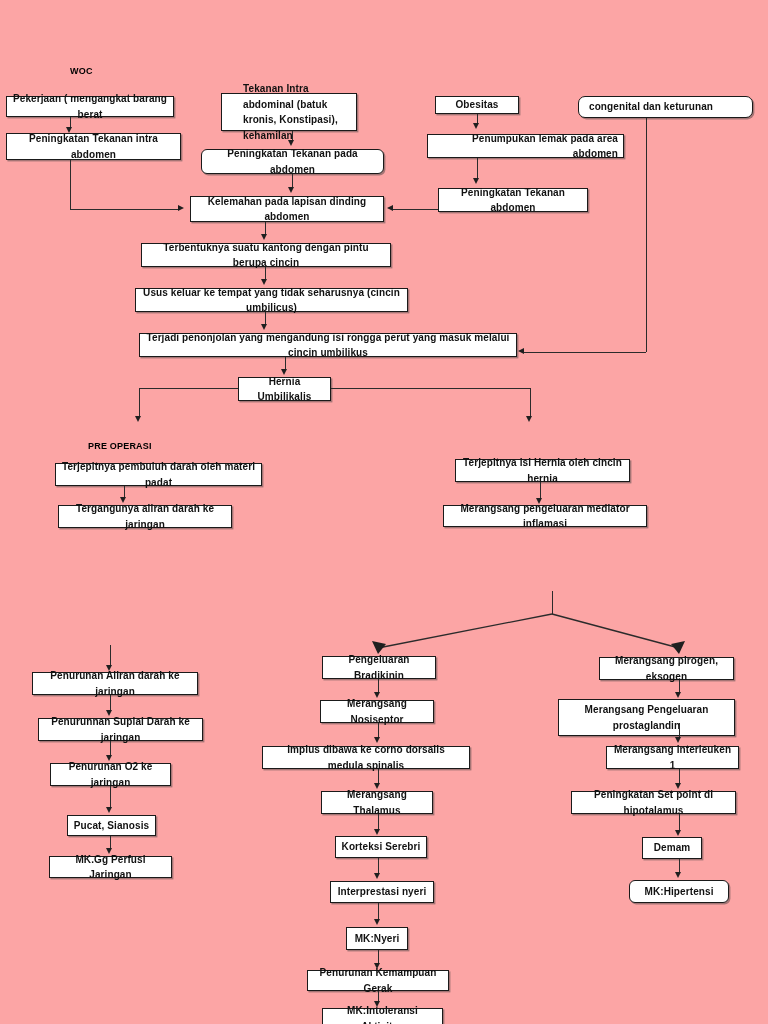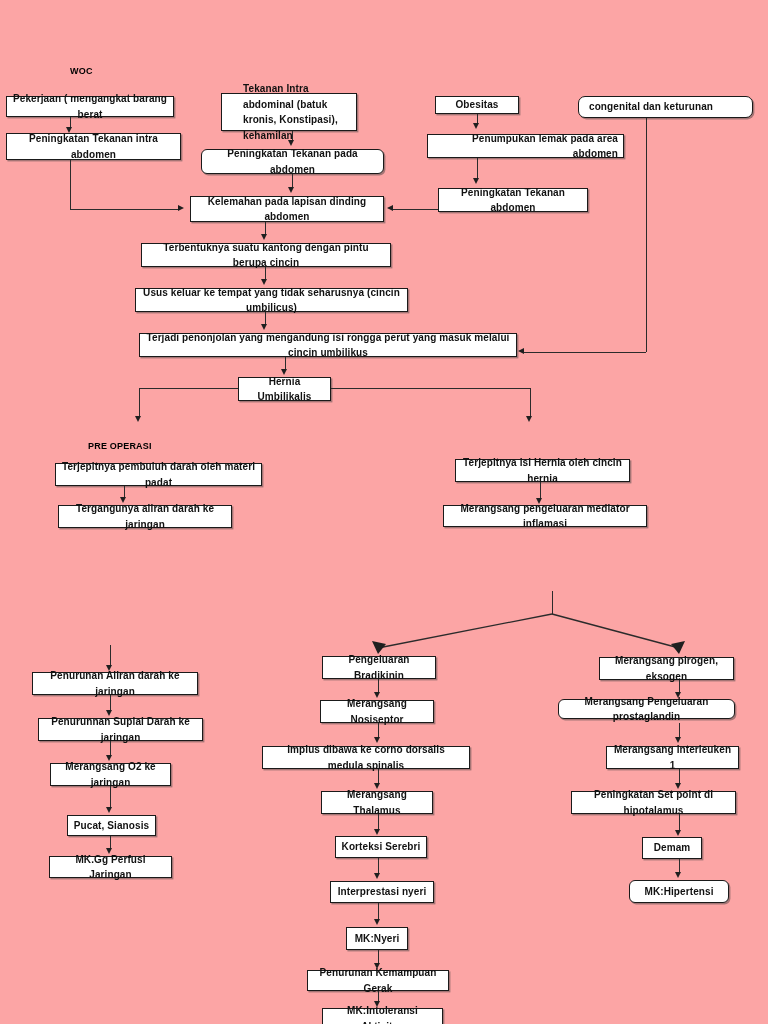--- a/index.html
+++ b/index.html
@@ -126,21 +126,21 @@
   <div class="node" style="left:58px; top:505px; width:174px; height:23px;">Tergangunya aliran darah ke jaringan</div>
 
   <div class="node" style="left:455px; top:459px; width:175px; height:23px;">Terjepitnya isi Hernia oleh cincin hernia</div>
 
   <div class="node" style="left:443px; top:505px; width:204px; height:22px;">Merangsang pengeluaran mediator  inflamasi</div>
 
   <div class="node" style="left:32px; top:672px; width:166px; height:23px;">Penurunan Aliran darah ke jaringan</div>
 
   <div class="node" style="left:38px; top:718px; width:165px; height:23px;">Penurunnan Suplai Darah ke jaringan</div>
 
-  <div class="node" style="left:50px; top:763px; width:121px; height:23px;">Merangsang O2 ke jaringan</div>
+  <div class="node" style="left:50px; top:763px; width:121px; height:23px;">Penurunan O2 ke jaringan</div>
 
   <div class="node" style="left:67px; top:815px; width:89px; height:21px;">Pucat, Sianosis</div>
 
   <div class="node" style="left:49px; top:856px; width:123px; height:22px;">MK.Gg Perfusi Jaringan</div>
 
   <div class="node" style="left:322px; top:656px; width:114px; height:23px;">Pengeluaran Bradikinin</div>
 
   <div class="node" style="left:320px; top:700px; width:114px; height:23px;">Merangsang Nosiseptor</div>
 
   <div class="node" style="left:262px; top:746px; width:208px; height:23px;">Implus dibawa ke corno dorsalis medula spinalis</div>
@@ -152,21 +152,21 @@
   <div class="node" style="left:330px; top:881px; width:104px; height:22px;">Interprestasi nyeri</div>
 
   <div class="node" style="left:346px; top:927px; width:62px; height:23px;">MK:Nyeri</div>
 
   <div class="node" style="left:307px; top:970px; width:142px; height:21px;">Penurunan Kemampuan Gerak</div>
 
   <div class="node" style="left:322px; top:1008px; width:121px; height:21px;">MK:Intoleransi Aktivitas</div>
 
   <div class="node" style="left:599px; top:657px; width:135px; height:23px;">Merangsang pirogen, eksogen</div>
 
-  <div class="node" style="left:558px; top:699px; width:177px; height:20px;border-radius:6px;">Merangsang Pengeluaran prostaglandin</div>
+  <div class="node" style="left:558px; top:699px; width:177px; height:37px;">Merangsang Pengeluaran prostaglandin</div>
 
   <div class="node" style="left:606px; top:746px; width:133px; height:23px;">Merangsang interleuken 1</div>
 
   <div class="node" style="left:571px; top:791px; width:165px; height:23px;">Peningkatan  Set point di hipotalamus</div>
 
   <div class="node" style="left:642px; top:837px; width:60px; height:22px;">Demam</div>
 
   <div class="node" style="left:629px; top:880px; width:100px; height:23px;border-radius:6px;">MK:Hipertensi</div>
 
   <div class="vline" style="left:70px; top:117px; height:11px;"></div>

